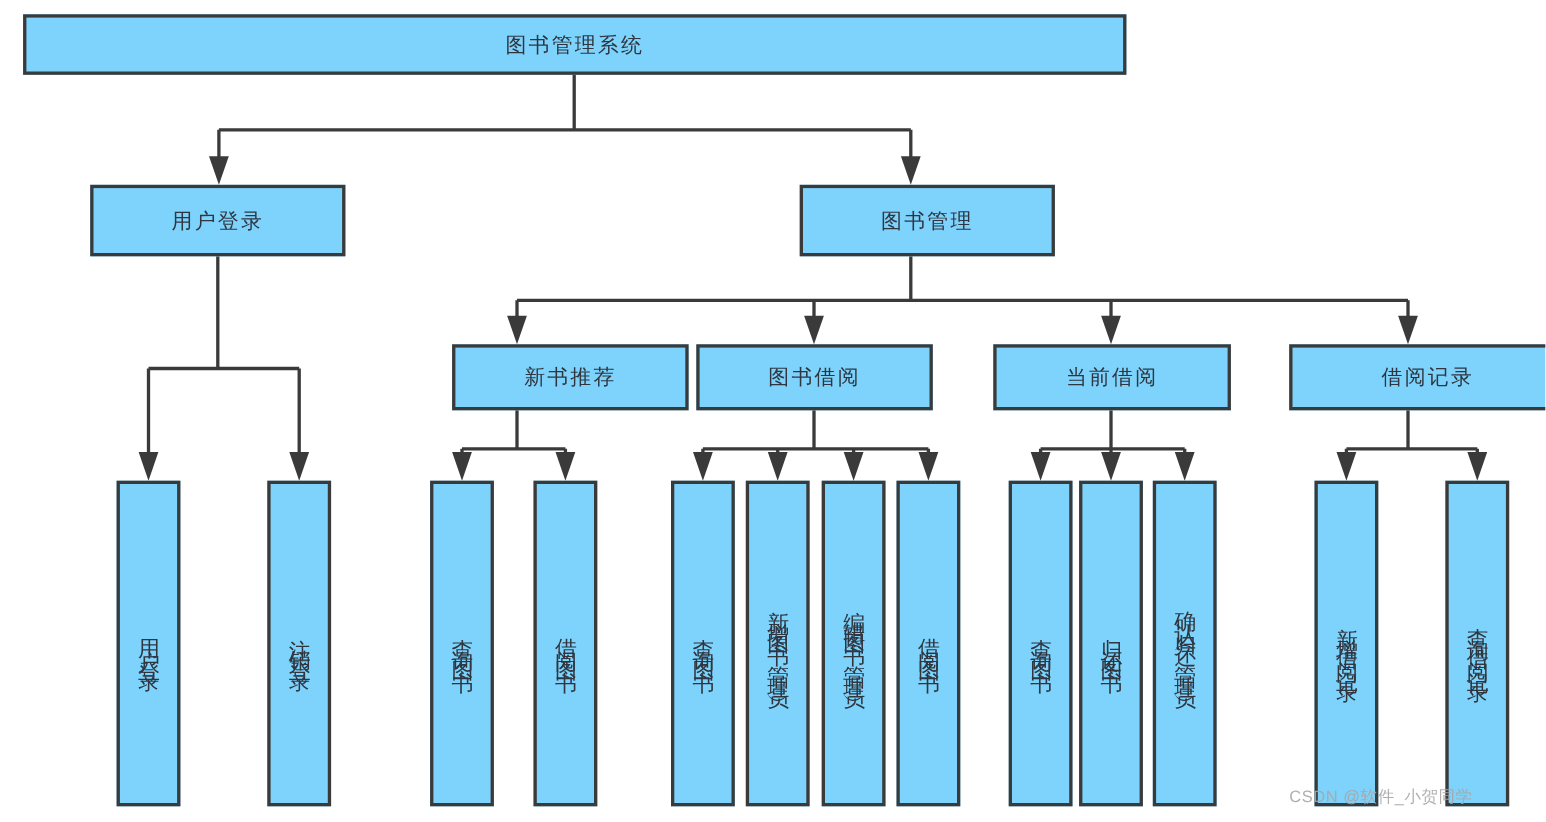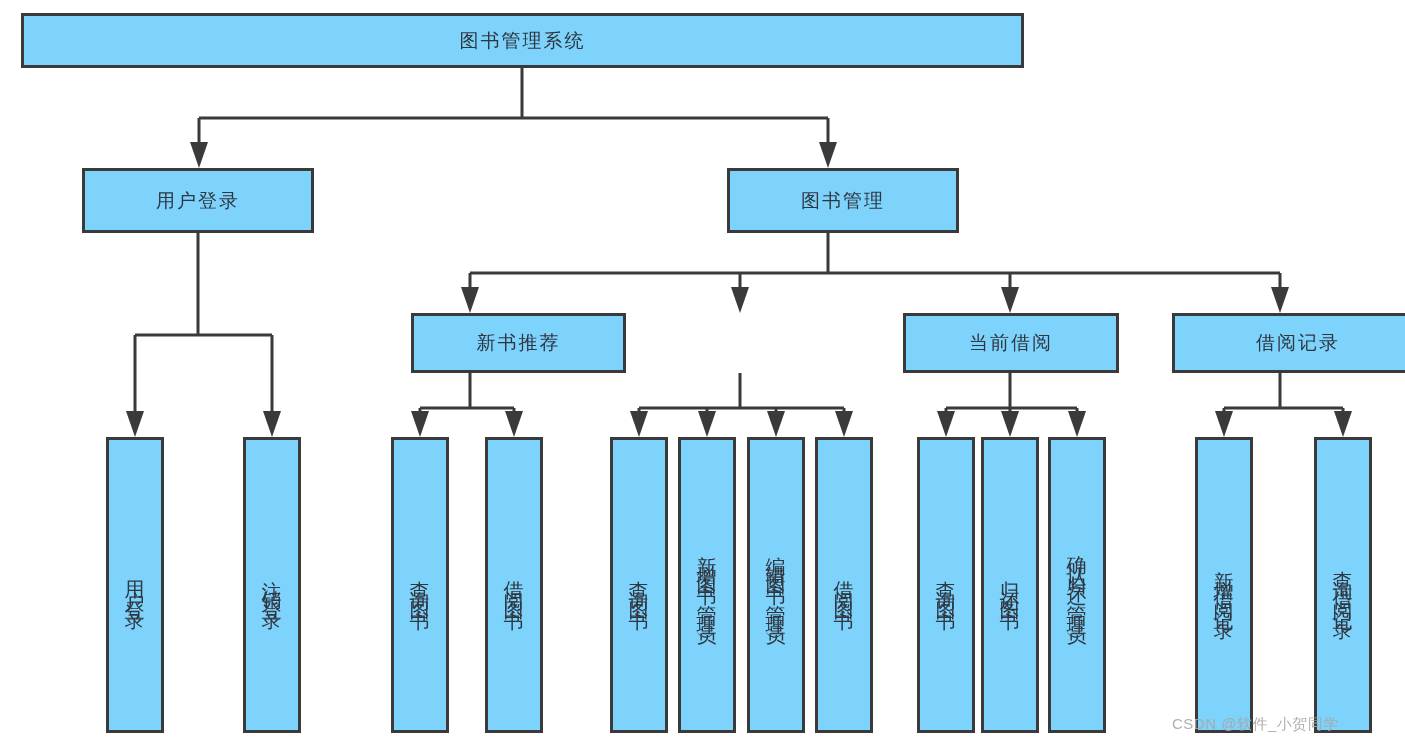--- a/index.html
+++ b/index.html
@@ -111,20 +111,23 @@
   <div id="n-user-login" class="box hbox">
     <span>用户登录</span>
   </div>
   <div id="n-book-mgmt" class="box hbox">
     <span>图书管理</span>
   </div>
 
   <div id="n-newbook" class="box hbox">
     <span>新书推荐</span>
   </div>
+  <div id="n-bookborrow" class="box hbox">
+    <span>图书借阅</span>
+  </div>
   <div id="n-currentborrow" class="box hbox">
     <span>当前借阅</span>
   </div>
   <div id="n-records" class="box hbox">
     <span>借阅记录</span>
   </div>
 
   <div id="l-user-login" class="box leaf">
     <span>用户登录</span>
   </div>

